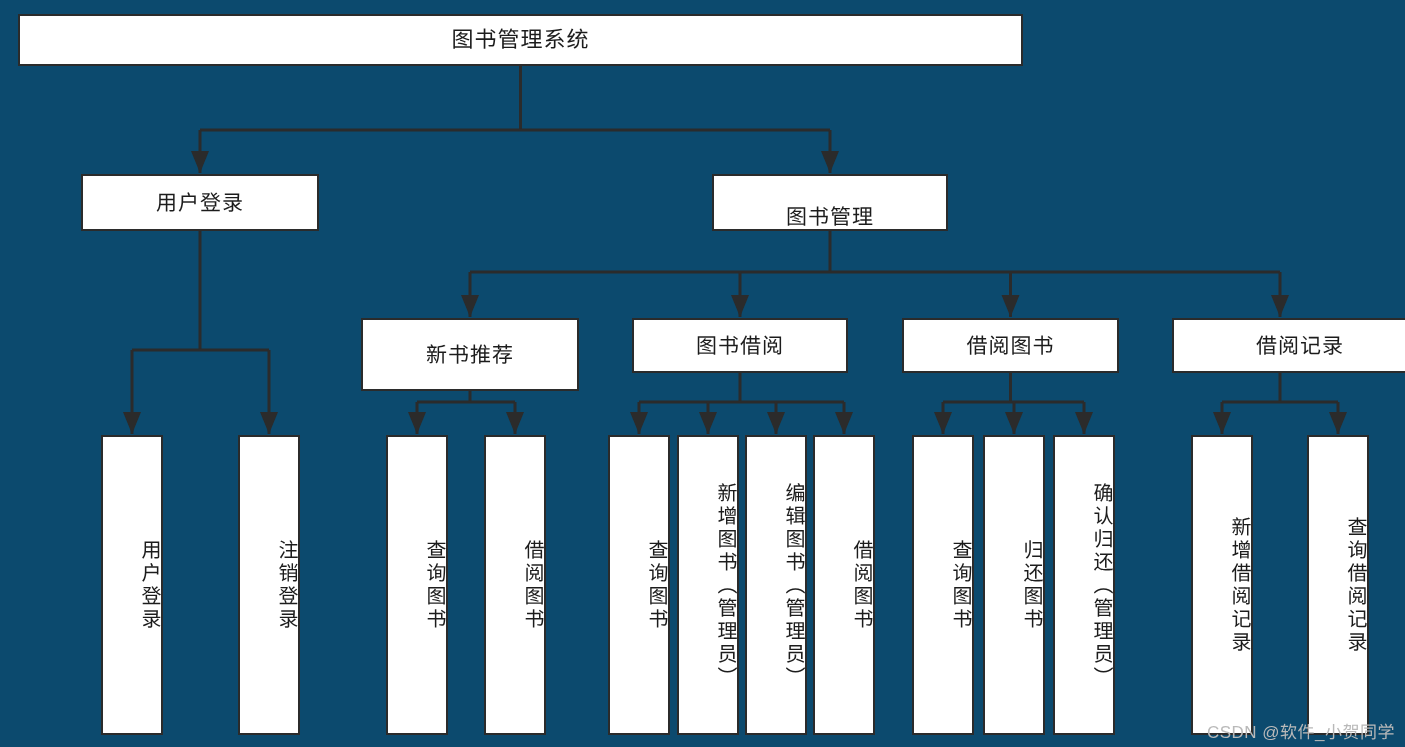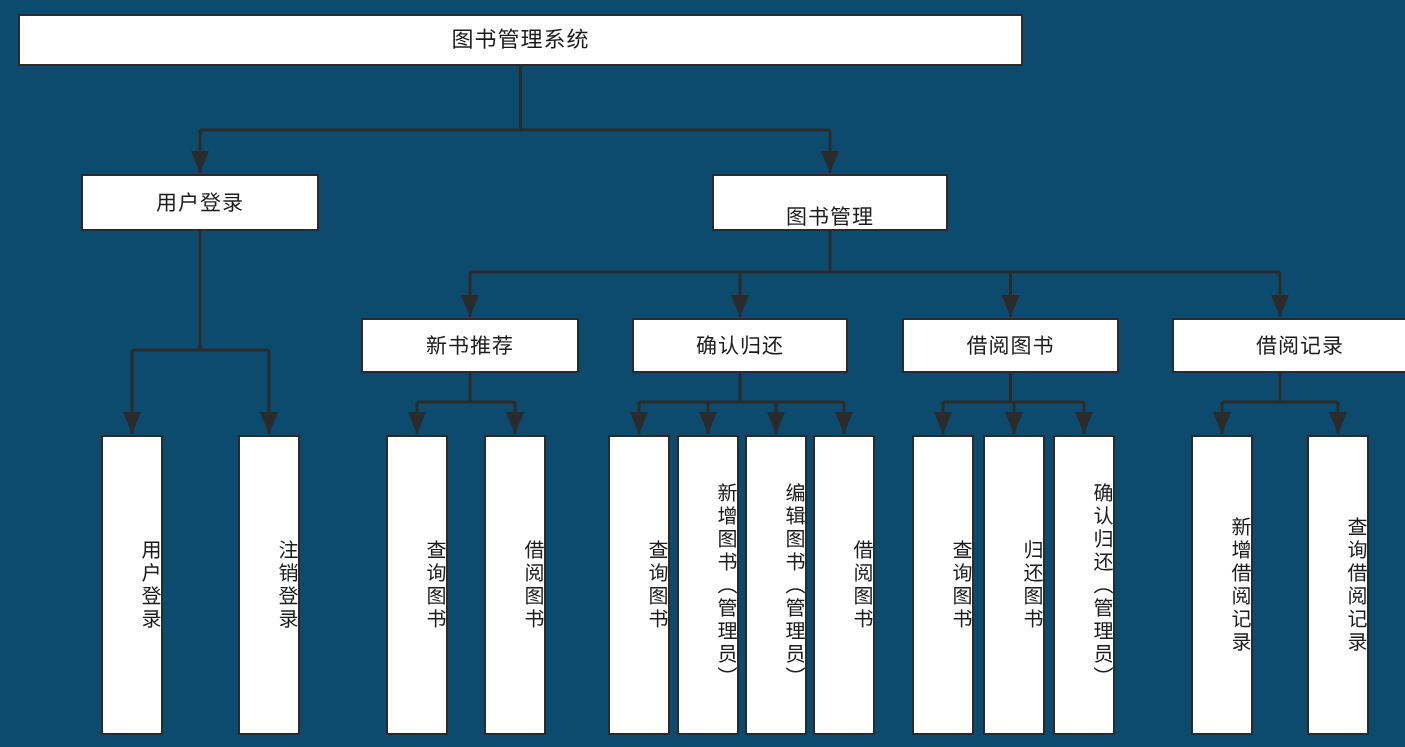--- a/index.html
+++ b/index.html
@@ -131,25 +131,25 @@
   <div id="nodes-layer">
       <div class="node h root" style="left: 18px; top: 14px; width: 1005px; height: 52px;">
         <span>图书管理系统</span>
       </div>
       <div class="node h" style="left: 81px; top: 174px; width: 238px; height: 57px;">
         <span>用户登录</span>
       </div>
       <div class="node h" style="left: 712px; top: 174px; width: 236px; height: 57px; align-items: flex-end;">
         <span>图书管理</span>
       </div>
-      <div class="node h" style="left: 361px; top: 318px; width: 218px; height: 55px;">
+      <div class="node h" style="left: 361px; top: 318px; width: 218px; height: 73px;">
         <span>新书推荐</span>
       </div>
       <div class="node h" style="left: 632px; top: 318px; width: 216px; height: 55px;">
-        <span>确认归还</span>
+        <span>图书借阅</span>
       </div>
       <div class="node h" style="left: 902px; top: 318px; width: 217px; height: 55px;">
         <span>借阅图书</span>
       </div>
       <div class="node h" style="left: 1172px; top: 318px; width: 256px; height: 55px;">
         <span>借阅记录</span>
       </div>
       <div class="node leaf" style="left: 101px; top: 435px; width: 62px; height: 300px;">
         <span class="leaf-text">用户登录</span>
       </div>
@@ -184,13 +184,14 @@
         <span class="leaf-text">确认归还（管理员）</span>
       </div>
       <div class="node leaf" style="left: 1191px; top: 435px; width: 62px; height: 300px;">
         <span class="leaf-text">新增借阅记录</span>
       </div>
       <div class="node leaf" style="left: 1307px; top: 435px; width: 62px; height: 300px;">
         <span class="leaf-text">查询借阅记录</span>
       </div>
     </div>
 
+  <div class="watermark">CSDN @软件_小贺同学</div>
 </div>
 
 </body></html>

